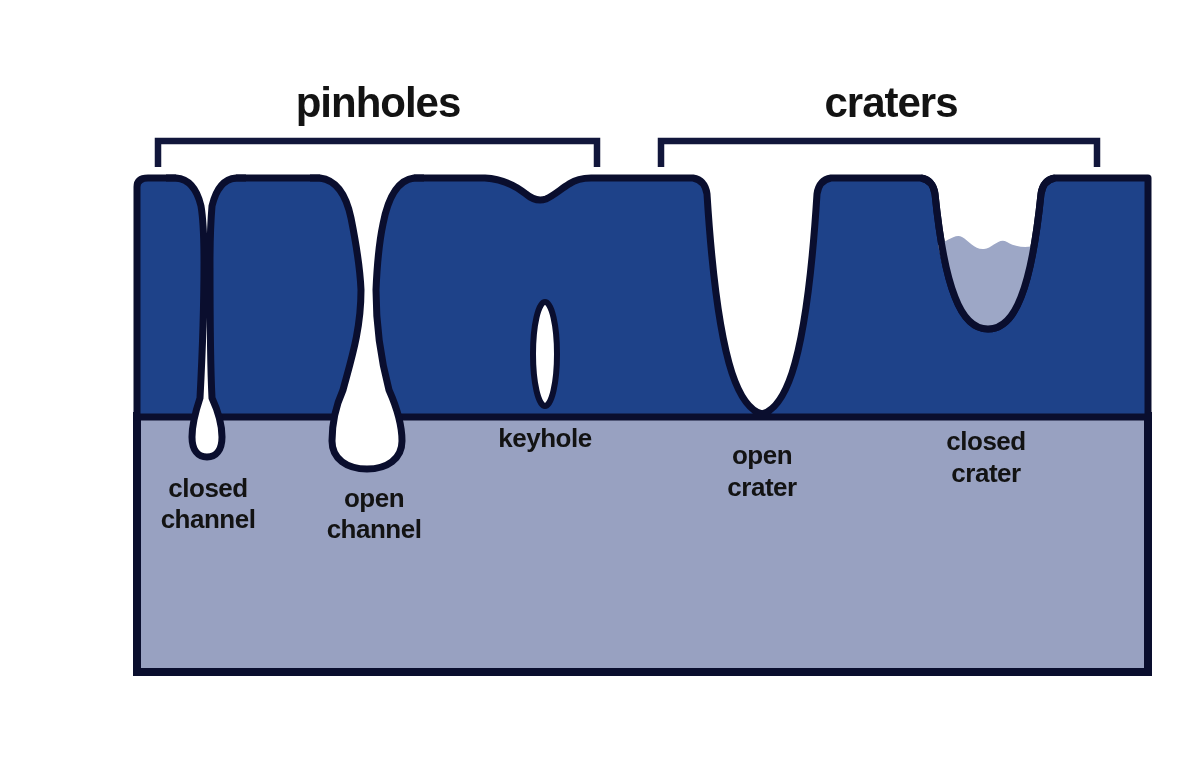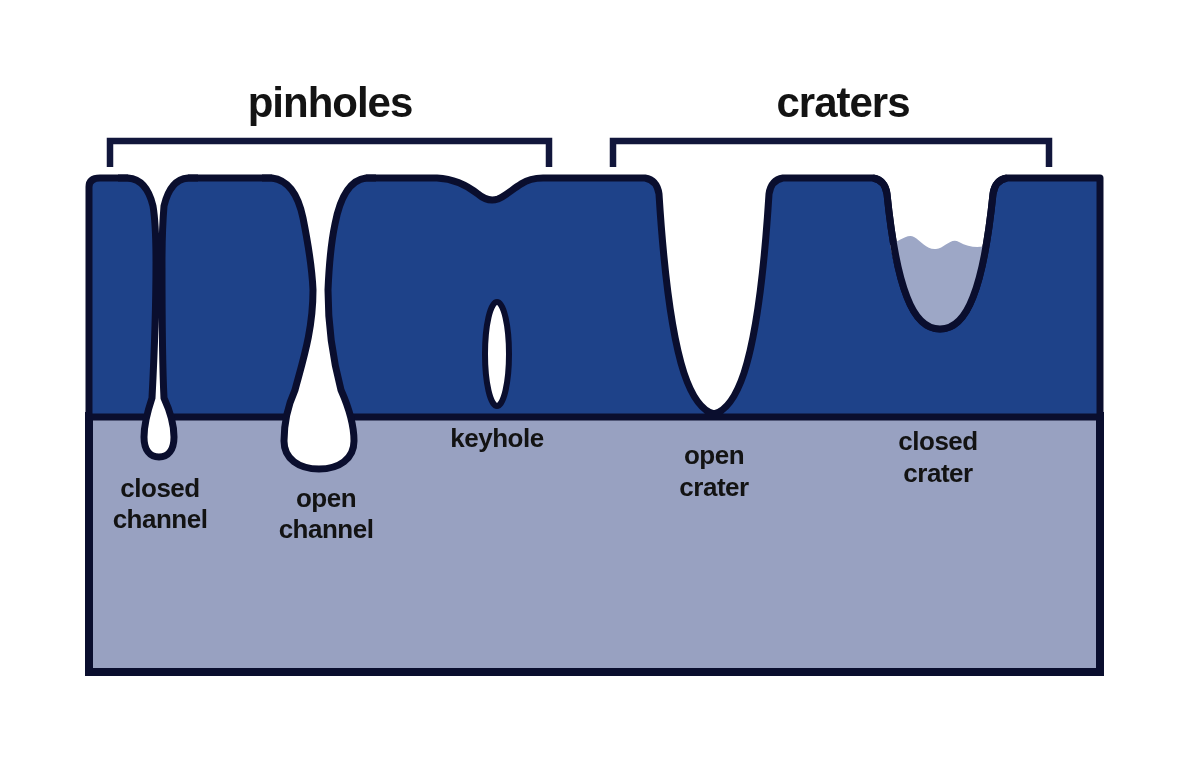--- a/index.html
+++ b/index.html
@@ -1,16 +1,16 @@
 <!DOCTYPE html>
 <html style="--coating-blue: #1E4289; --substrate: #98A1C1; --crater-fill: #9DA7C6; --outline: #0A0E2E; --bracket: #11163B; --text: #131313; --background: #FFFFFF;"><head>
 <meta charset="utf-8">
 <style>
   html,body{margin:0;padding:0;background:#ffffff;width:1200px;height:764px;overflow:hidden;}
-  .stage{position:relative;width:1084px;height:764px;background:var(--background,#fff);}
+  .stage{position:relative;width:1084px;height:764px;background:var(--background,#fff);margin-left:48px;}
   svg{display:block;}
   .substrate{fill:var(--substrate,#98A1C1);stroke:var(--outline,#0A0E2E);stroke-width:8;}
   .coating{fill:var(--coating-blue,#1E4289);stroke:var(--outline,#0A0E2E);stroke-width:7;stroke-linejoin:round;}
   .void{fill:var(--background,#ffffff);stroke:none;}
   .wall{fill:none;stroke:var(--outline,#0A0E2E);stroke-width:7;stroke-linecap:butt;stroke-linejoin:round;}
   .crater-fill{fill:var(--crater-fill,#9DA7C6);stroke:none;}
   .keyhole{fill:var(--background,#ffffff);stroke:var(--outline,#0A0E2E);stroke-width:6;}
   .bracket{fill:none;stroke:var(--bracket,#11163B);stroke-width:6.5;stroke-linejoin:miter;stroke-linecap:butt;}
   .group-title{font-family:"Liberation Sans",sans-serif;font-weight:700;font-size:42px;letter-spacing:-1px;
     fill:var(--text,#131313);text-anchor:middle;}

